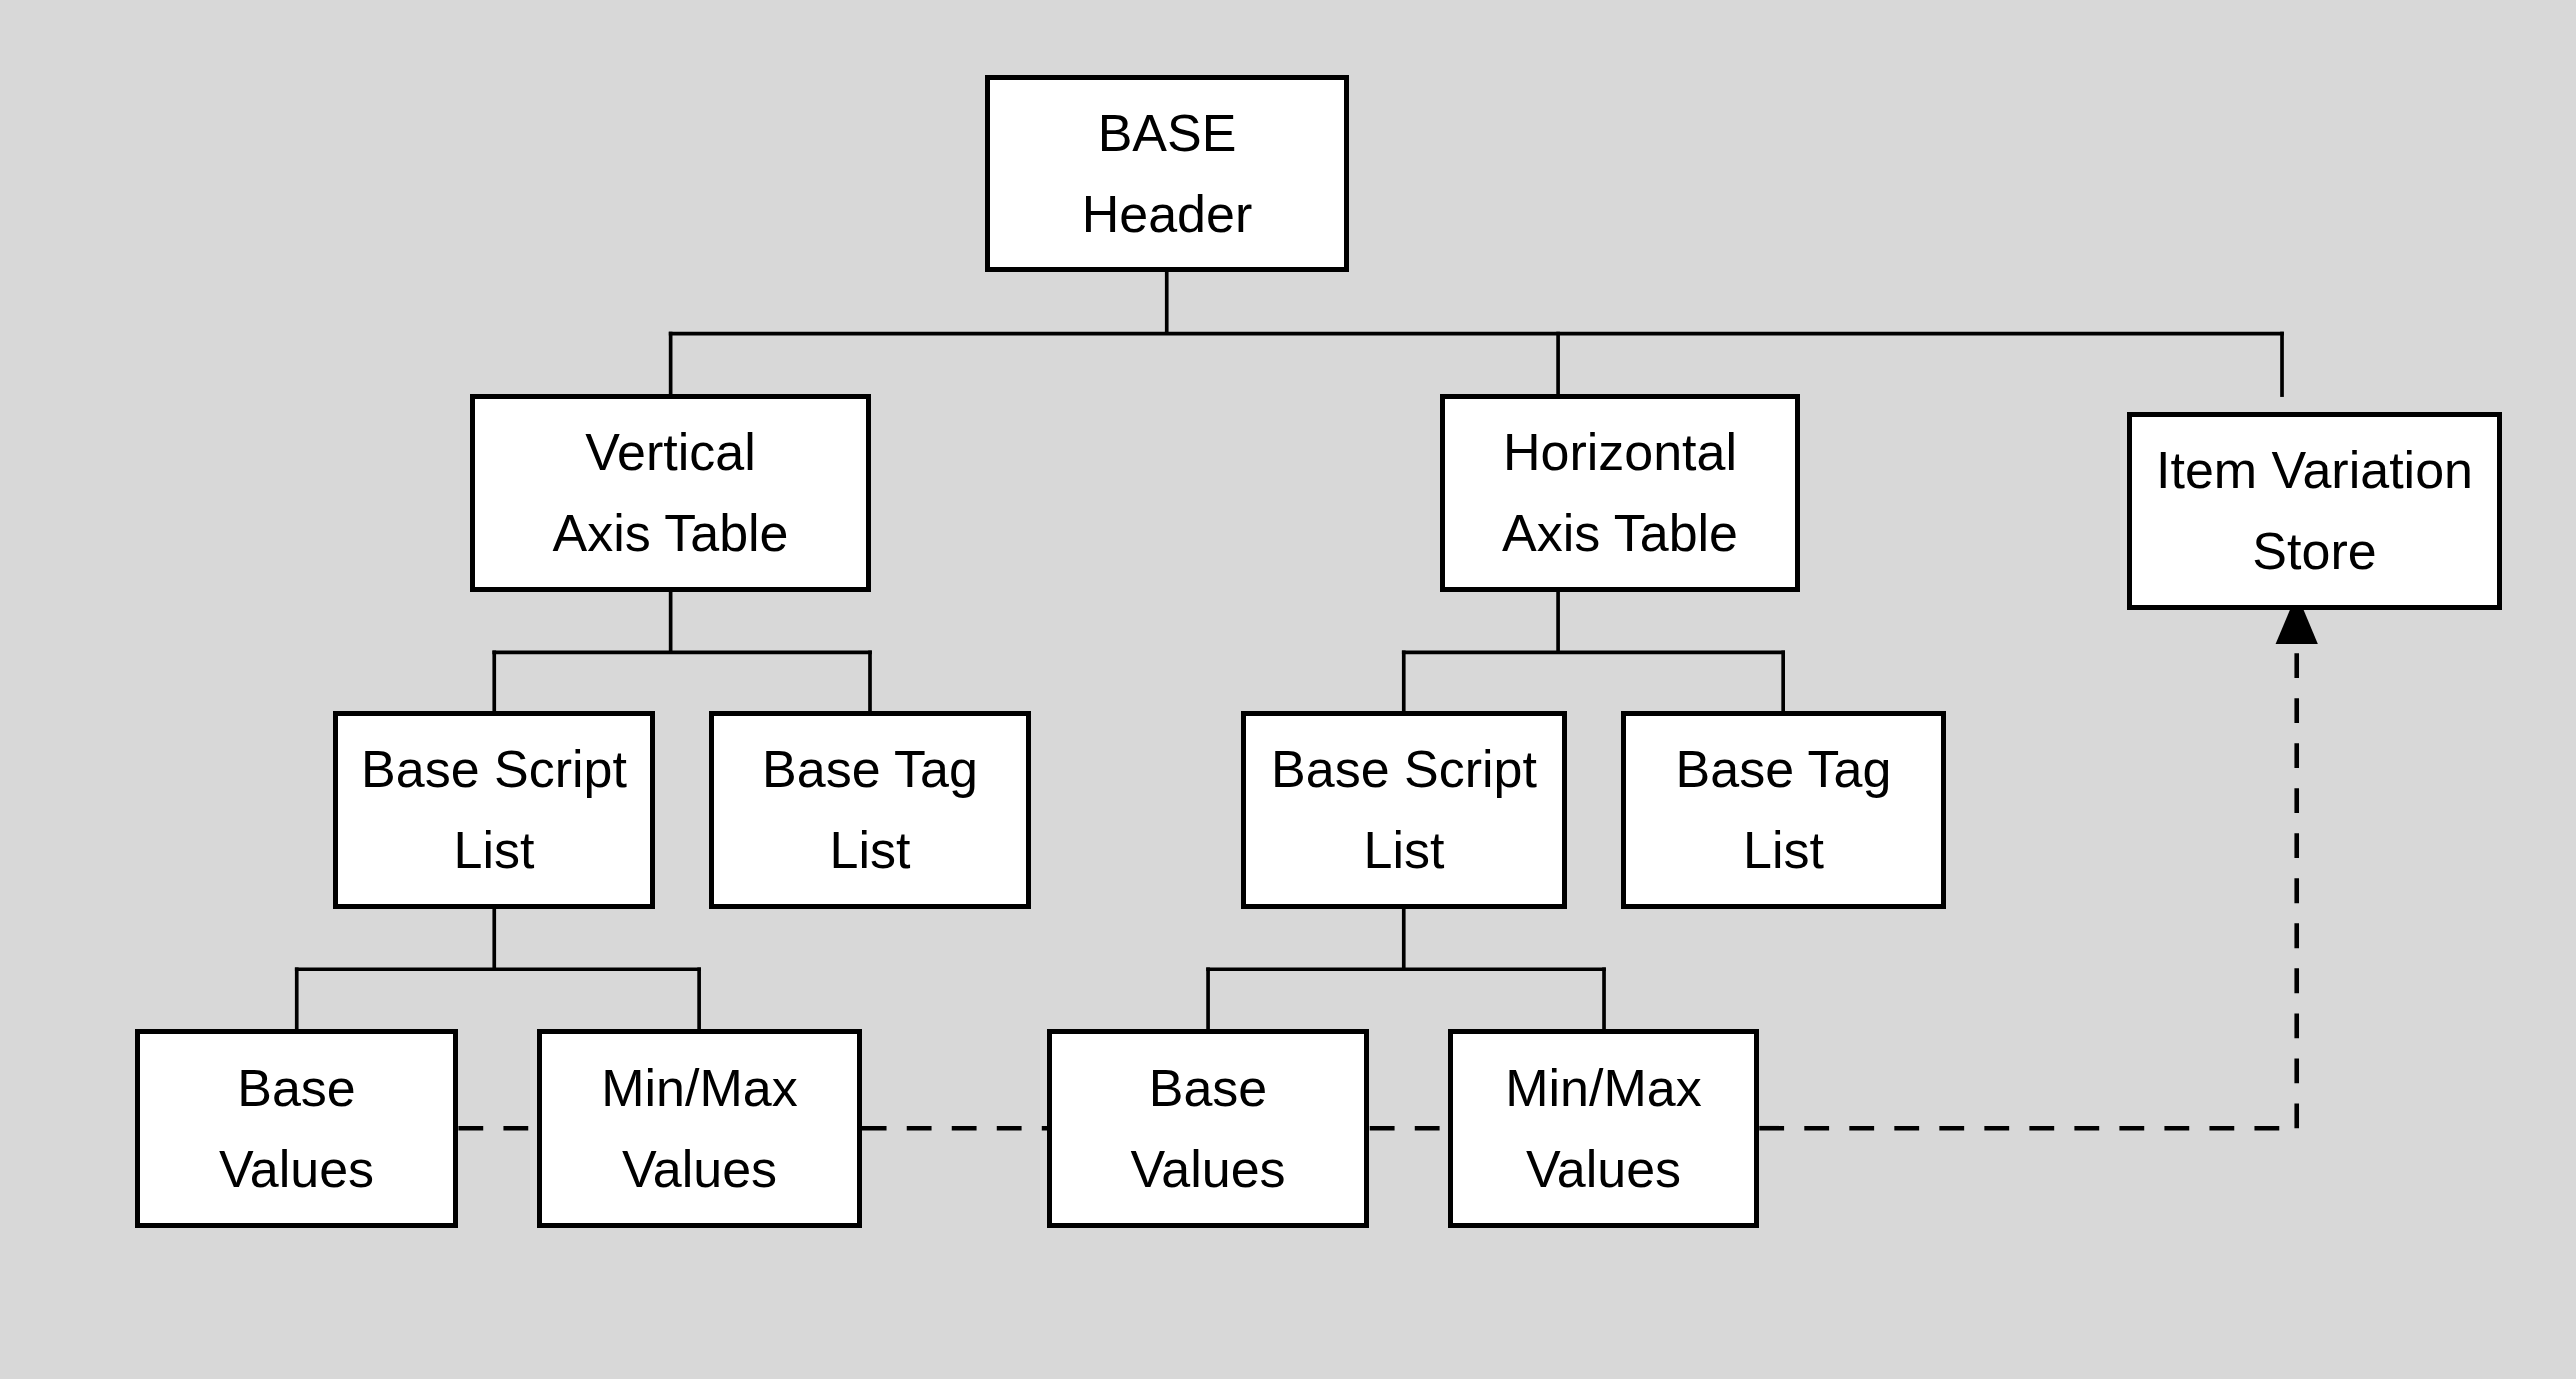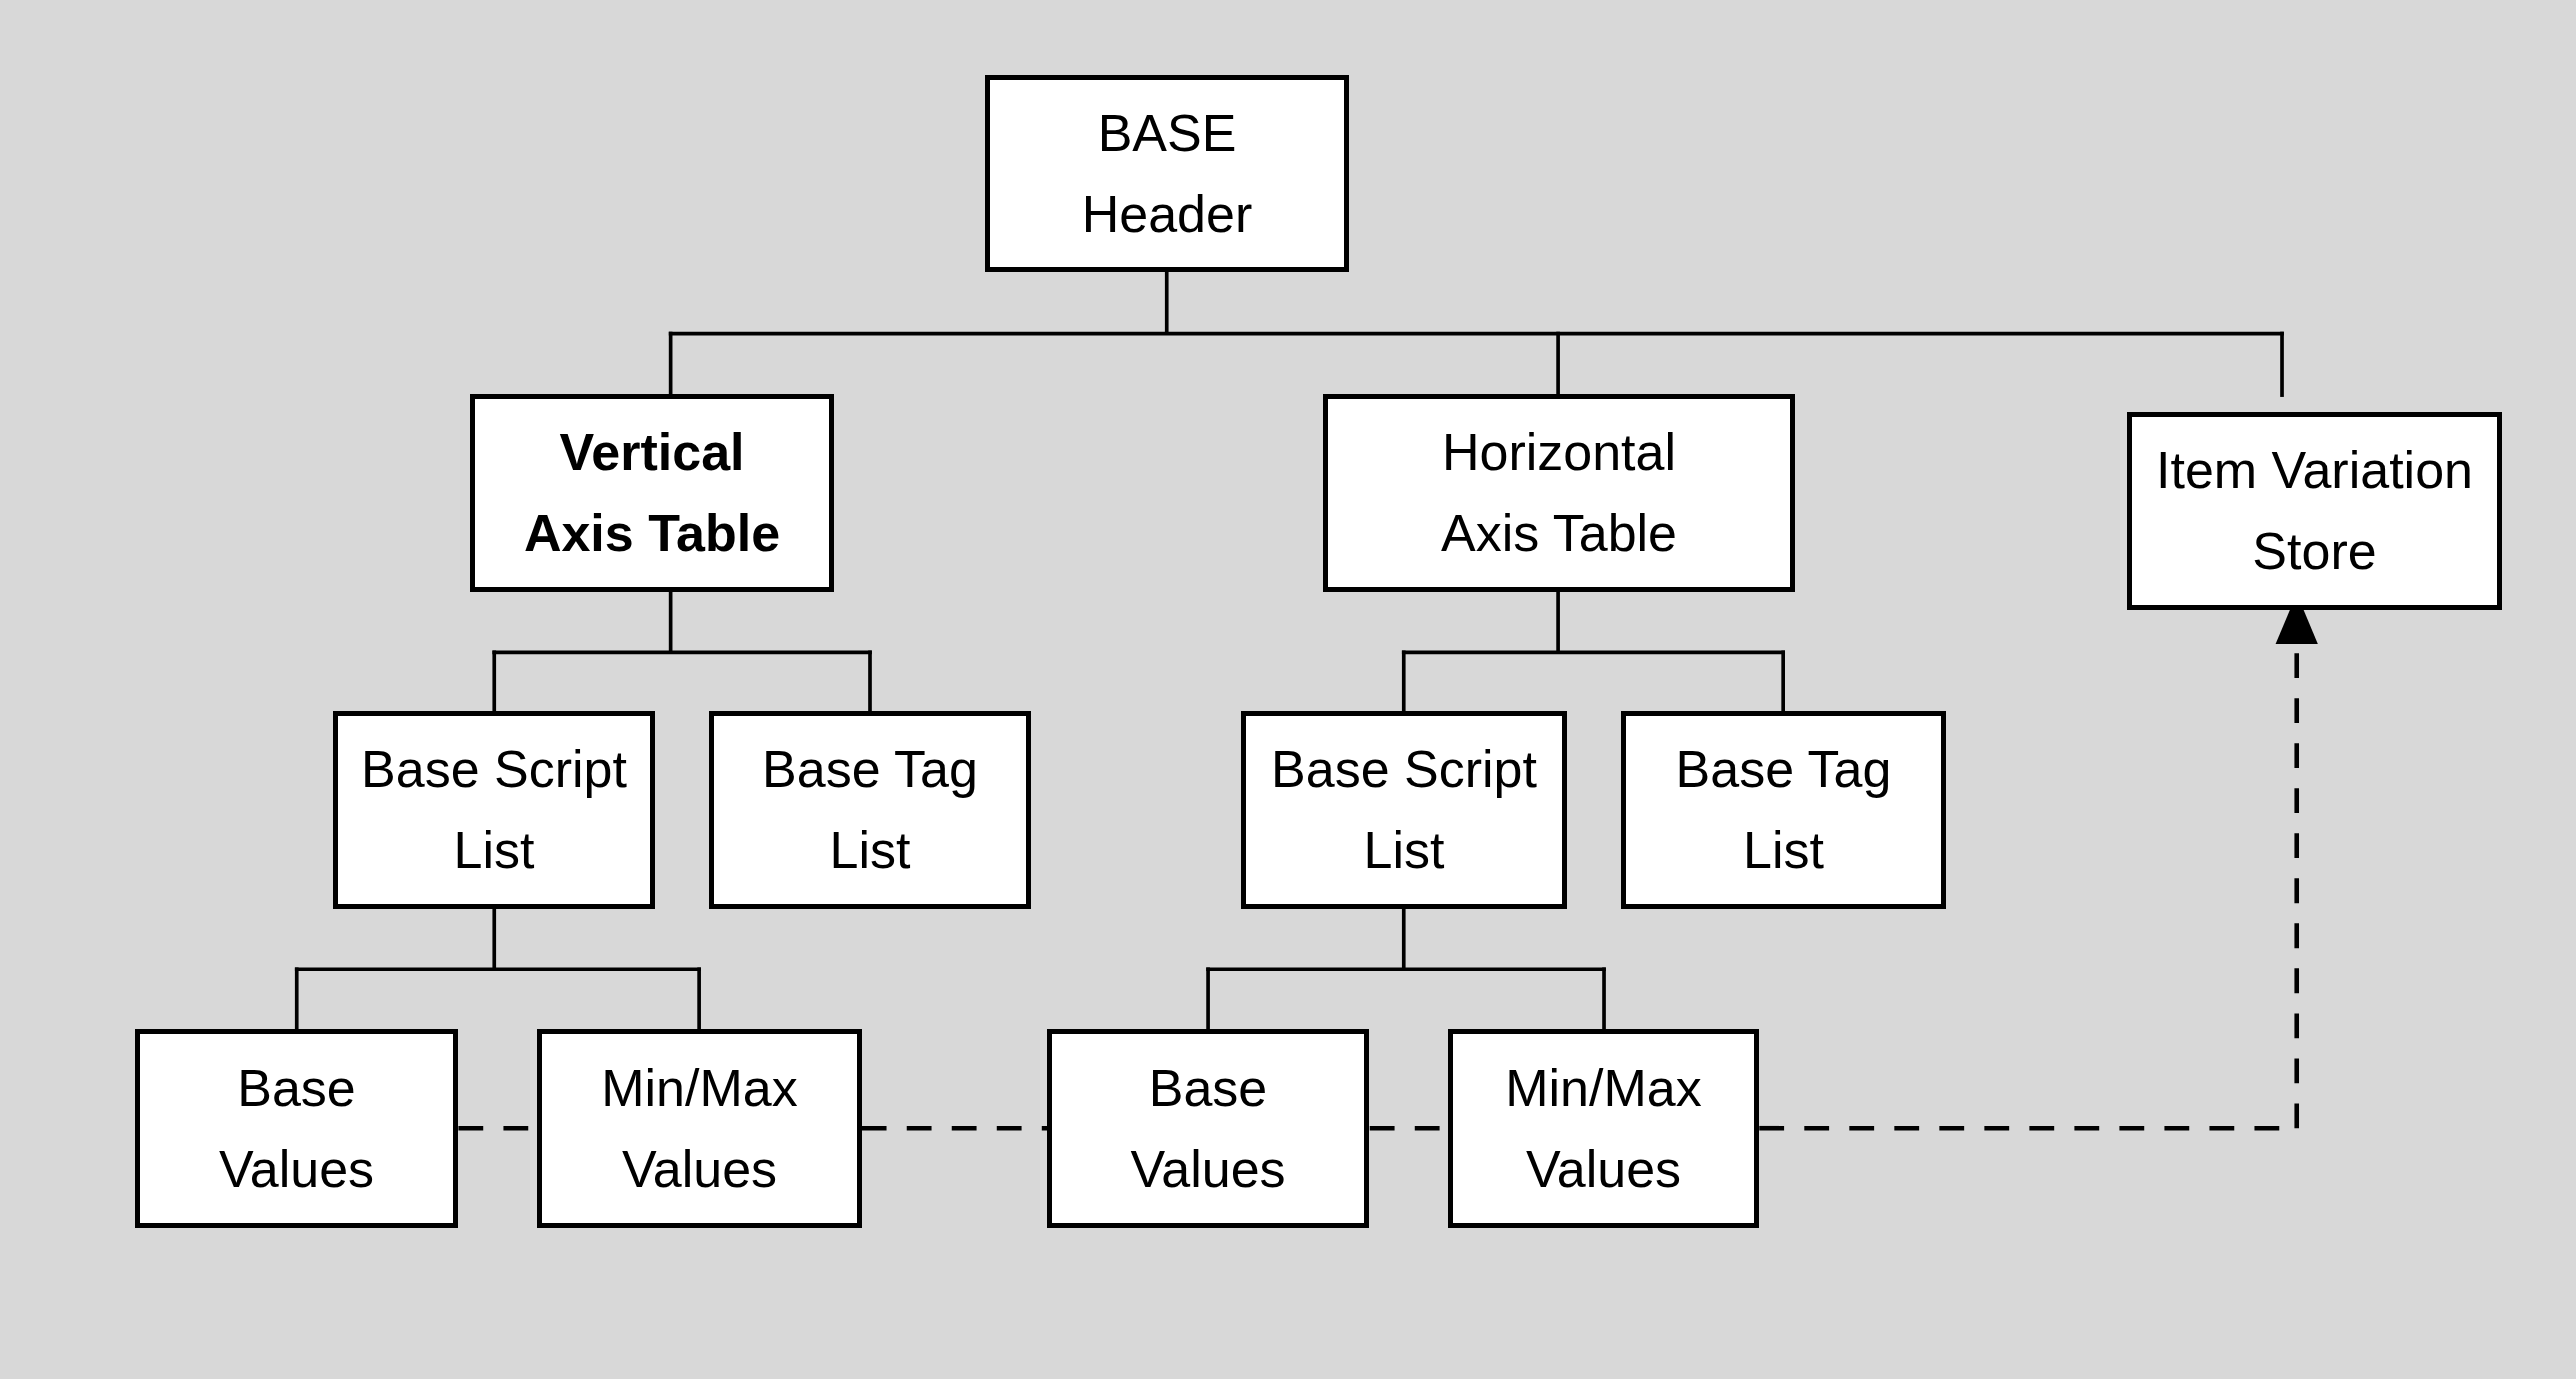--- a/index.html
+++ b/index.html
@@ -98,25 +98,25 @@
       <path class="edge-dashed" d="M2500 1228 L2500 698"></path>
     </g>
     <polygon class="arrowhead" points="2500,646 2477,701 2523,701"></polygon>
   </svg>
 
   <div class="node" style="left:985px; top:75px; width:364px; height:197px;">
     <span class="label">BASE
 Header</span>
   </div>
 
-  <div class="node" style="left:470px; top:394px; width:364px; height:198px;font-weight:bold;">
+  <div class="node" style="left:470px; top:394px; width:401px; height:198px;">
     <span class="label">Vertical
 Axis Table</span>
   </div>
-  <div class="node" style="left:1323px; top:394px; width:472px; height:198px;">
+  <div class="node" style="left:1440px; top:394px; width:360px; height:198px;">
     <span class="label">Horizontal
 Axis Table</span>
   </div>
   <div class="node" style="left:2095px; top:412px; width:375px; height:198px;margin-left:32px;">
     <span class="label">Item Variation
 Store</span>
   </div>
 
   <div class="node" style="left:333px; top:711px; width:322px; height:198px;">
     <span class="label">Base Script

